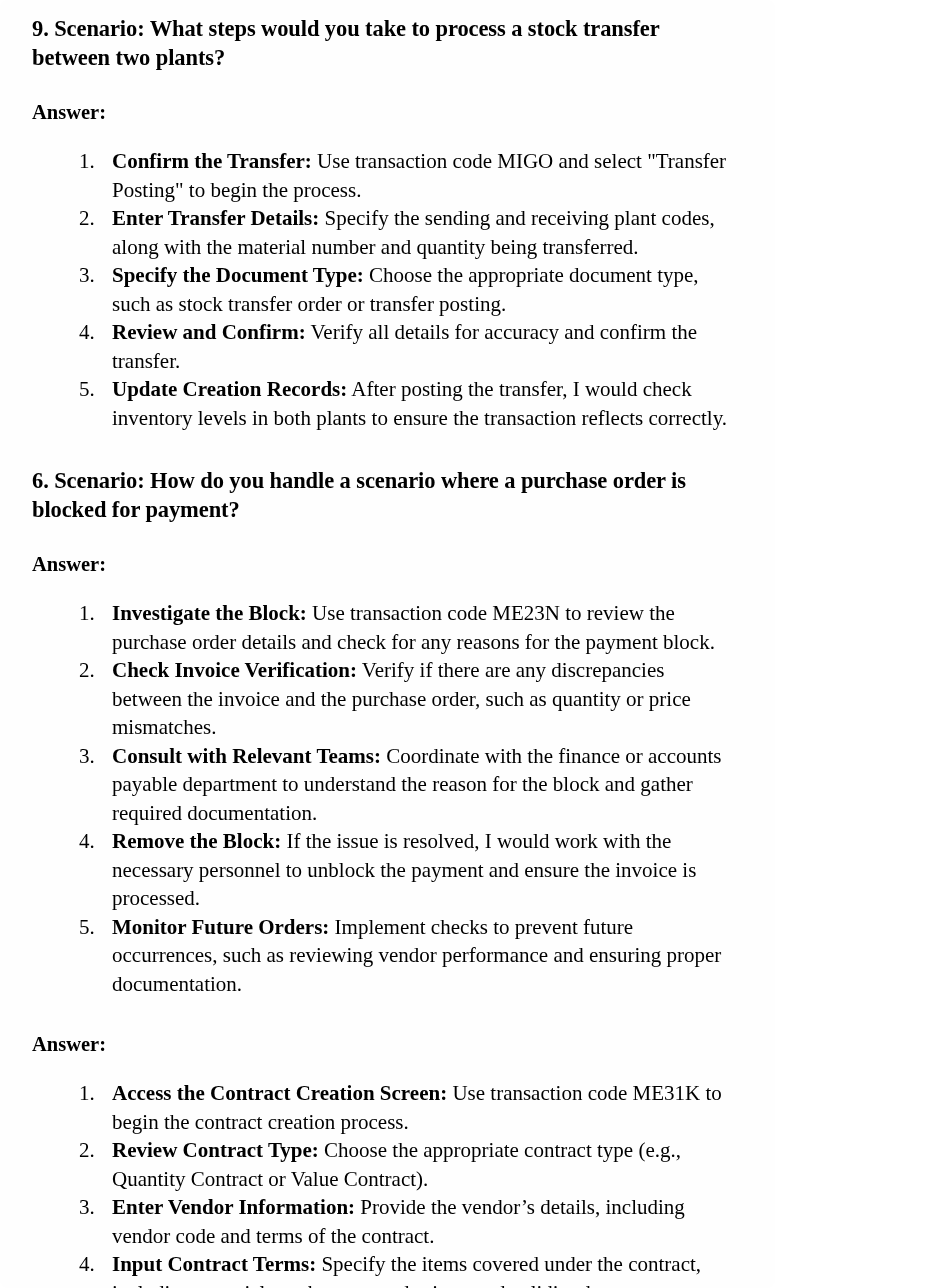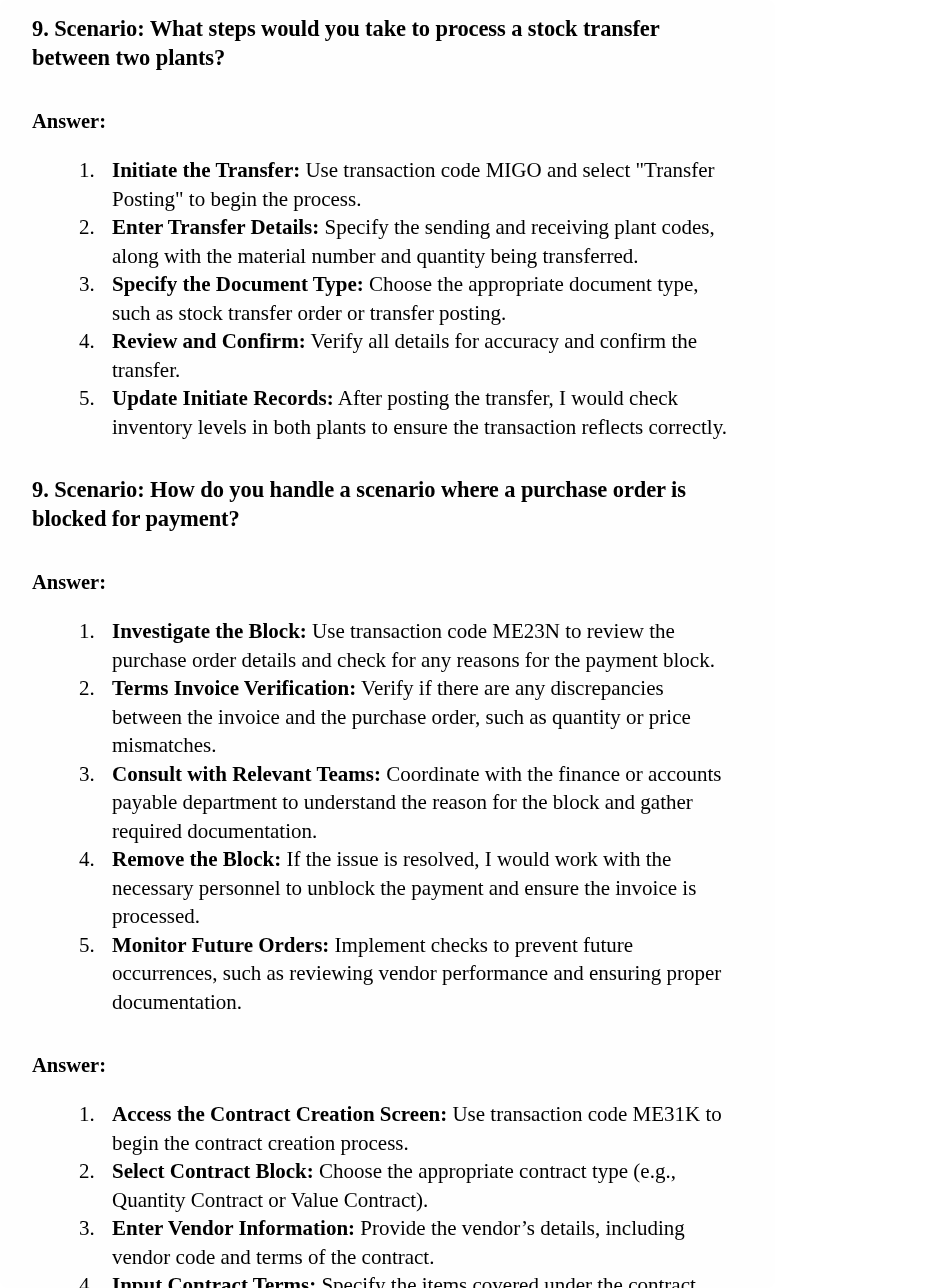--- a/index.html
+++ b/index.html
@@ -31,21 +31,21 @@
     line-height: 29px;
     font-weight: bold;
     margin: 0;
     letter-spacing: -0.1px;
     max-width: 860px;
   }
   .answer-label {
     font-size: 20.5px;
     line-height: 26px;
     font-weight: bold;
-    margin: 36px 0 0 0;
+    margin: 27px 0 0 0;
   }
   .answer-intro {
     font-size: 21px;
     line-height: 27px;
     margin: 0;
   }
   ol.steps {
     margin: 22px 0 0 0;
     padding: 0 0 0 68px;
     list-style-position: outside;
@@ -69,44 +69,44 @@
 </style>
 </head>
 <body>
 
 <div class="page">
 
   <section class="qa-block blk-1">
     <h2 class="q-heading">9. Scenario: What steps would you take to process a stock transfer between two plants?</h2>
     <p class="answer-label">Answer:</p>
     <ol class="steps">
-      <li><span class="lead">Initiate the Transfer:</span><span> Use transaction code MIGO and select "Transfer Posting" to begin the process.</span></li>
+      <li><span class="lead">Confirm the Transfer:</span><span> Use transaction code MIGO and select "Transfer Posting" to begin the process.</span></li>
       <li><span class="lead">Enter Transfer Details:</span><span> Specify the sending and receiving plant codes, along with the material number and quantity being transferred.</span></li>
       <li><span class="lead">Specify the Document Type:</span><span> Choose the appropriate document type, such as stock transfer order or transfer posting.</span></li>
       <li><span class="lead">Review and Confirm:</span><span> Verify all details for accuracy and confirm the transfer.</span></li>
-      <li><span class="lead">Update Initiate Records:</span><span> After posting the transfer, I would check inventory levels in both plants to ensure the transaction reflects correctly.</span></li>
+      <li><span class="lead">Update Creation Records:</span><span> After posting the transfer, I would check inventory levels in both plants to ensure the transaction reflects correctly.</span></li>
     </ol>
   </section>
 
   <section class="qa-block blk-2">
-    <h2 class="q-heading">9. Scenario: How do you handle a scenario where a purchase order is blocked for payment?</h2>
+    <h2 class="q-heading">6. Scenario: How do you handle a scenario where a purchase order is blocked for payment?</h2>
     <p class="answer-label">Answer:</p>
     <ol class="steps">
       <li><span class="lead">Investigate the Block:</span><span> Use transaction code ME23N to review the purchase order details and check for any reasons for the payment block.</span></li>
-      <li><span class="lead">Terms Invoice Verification:</span><span> Verify if there are any discrepancies between the invoice and the purchase order, such as quantity or price mismatches.</span></li>
+      <li><span class="lead">Check Invoice Verification:</span><span> Verify if there are any discrepancies between the invoice and the purchase order, such as quantity or price mismatches.</span></li>
       <li><span class="lead">Consult with Relevant Teams:</span><span> Coordinate with the finance or accounts payable department to understand the reason for the block and gather required documentation.</span></li>
       <li><span class="lead">Remove the Block:</span><span> If the issue is resolved, I would work with the necessary personnel to unblock the payment and ensure the invoice is processed.</span></li>
       <li><span class="lead">Monitor Future Orders:</span><span> Implement checks to prevent future occurrences, such as reviewing vendor performance and ensuring proper documentation.</span></li>
     </ol>
   </section>
 
   <section class="qa-block blk-3">
     <p class="answer-label">Answer:</p>
     <ol class="steps">
       <li><span class="lead">Access the Contract Creation Screen:</span><span> Use transaction code ME31K to begin the contract creation process.</span></li>
-      <li><span class="lead">Select Contract Block:</span><span> Choose the appropriate contract type (e.g., Quantity Contract or Value Contract).</span></li>
+      <li><span class="lead">Review Contract Type:</span><span> Choose the appropriate contract type (e.g., Quantity Contract or Value Contract).</span></li>
       <li><span class="lead">Enter Vendor Information:</span><span> Provide the vendor’s details, including vendor code and terms of the contract.</span></li>
       <li><span class="lead">Input Contract Terms:</span><span> Specify the items covered under the contract, including material numbers, agreed prices, and validity dates.</span></li>
       <li><span class="lead">Review and Save:</span><span> After verifying all details, I would save the contract and ensure it is correctly linked to relevant purchasing documents.</span></li>
     </ol>
   </section>
 
 </div>
 
 </body></html>

